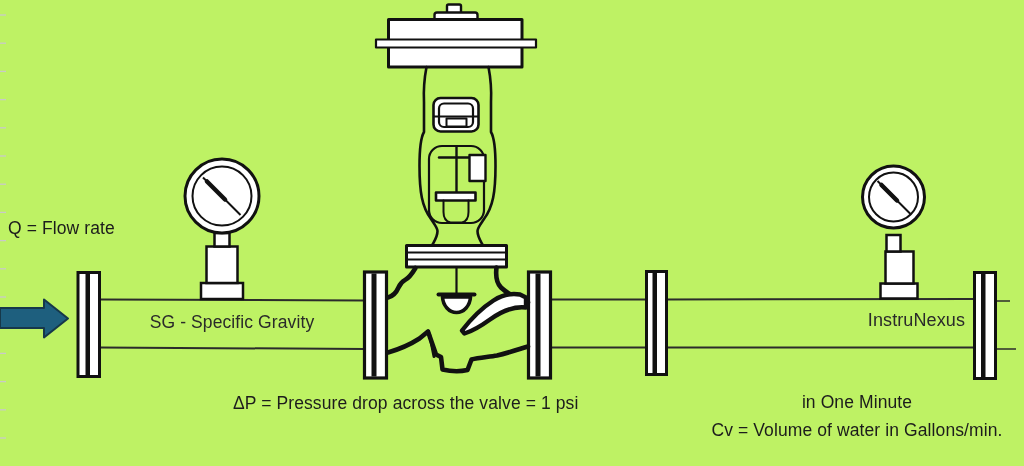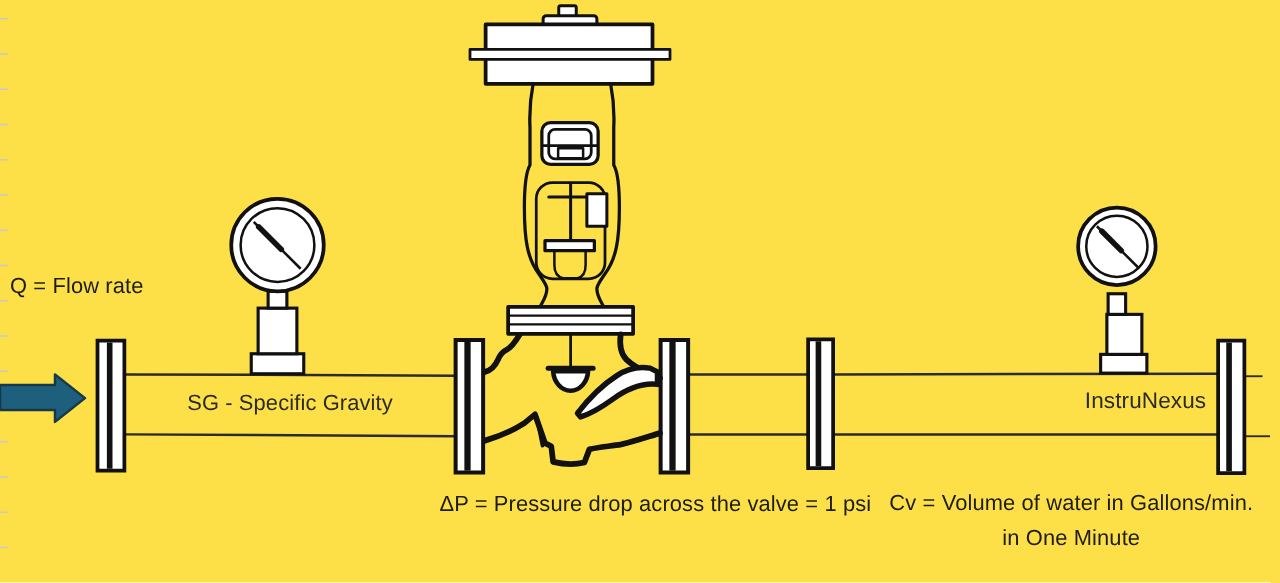--- a/index.html
+++ b/index.html
@@ -1,35 +1,35 @@
 <!DOCTYPE html>
 <html><head>
 <meta charset="utf-8">
 <style>
   html,body{margin:0;padding:0;background:#ffffff;}
   .stage{
     position:relative;
     width:1024px;height:466px;
-    background:#fde047;
+    background:#bef264;
     font-family:"Liberation Sans", sans-serif;
     overflow:hidden;
   }
   .diagram-svg{position:absolute;left:0;top:0;}
   .label{
     position:absolute;
     color:#1c1c1c;
     font-size:17.5px;
     letter-spacing:0.1px;
     white-space:nowrap;
   }
   .label span{display:block;}
   #flow-rate-label{left:8px;top:216px;line-height:25px;text-align:left;}
   #sg-label{left:100px;top:312px;width:264px;text-align:center;font-size:17.5px;color:#2a2a2a;}
   #brand-label{left:740px;top:310px;width:225px;text-align:right;font-size:18px;color:#2a2a2a;}
-  #dp-label{left:233px;top:387px;width:464px;text-align:right;line-height:33px;}
+  #dp-label{left:233px;top:387px;width:464px;text-align:left;line-height:33px;}
   #cv-label{left:690px;top:388px;width:334px;text-align:center;line-height:28px;}
 </style>
 </head>
 <body>
 
 <div class="stage">
 
   <svg class="diagram-svg" width="1024" height="466" viewBox="0 0 1024 466">
 
     <g stroke="#c9c9c9" stroke-width="1.3">
@@ -164,17 +164,17 @@
 
   <div class="label" id="sg-label">SG - Specific Gravity</div>
 
   <div class="label" id="brand-label">InstruNexus</div>
 
   <div class="label" id="dp-label">
     <span>ΔP = Pressure drop across the valve = 1 psi</span>
   </div>
 
   <div class="label" id="cv-label">
+    <span>in One Minute</span>
     <span>Cv = Volume of water in Gallons/min.</span>
-    <span>in One Minute</span>
   </div>
 
 </div>
 
 </body></html>

